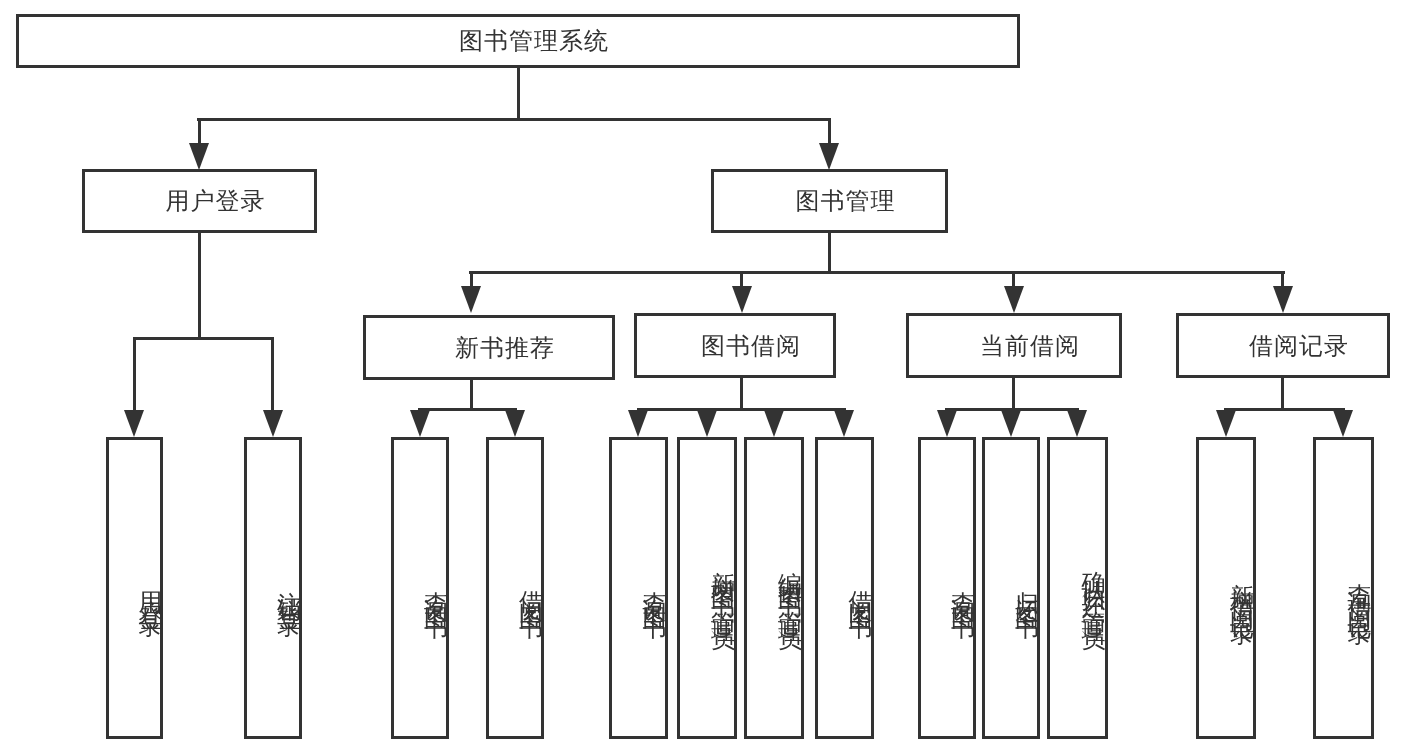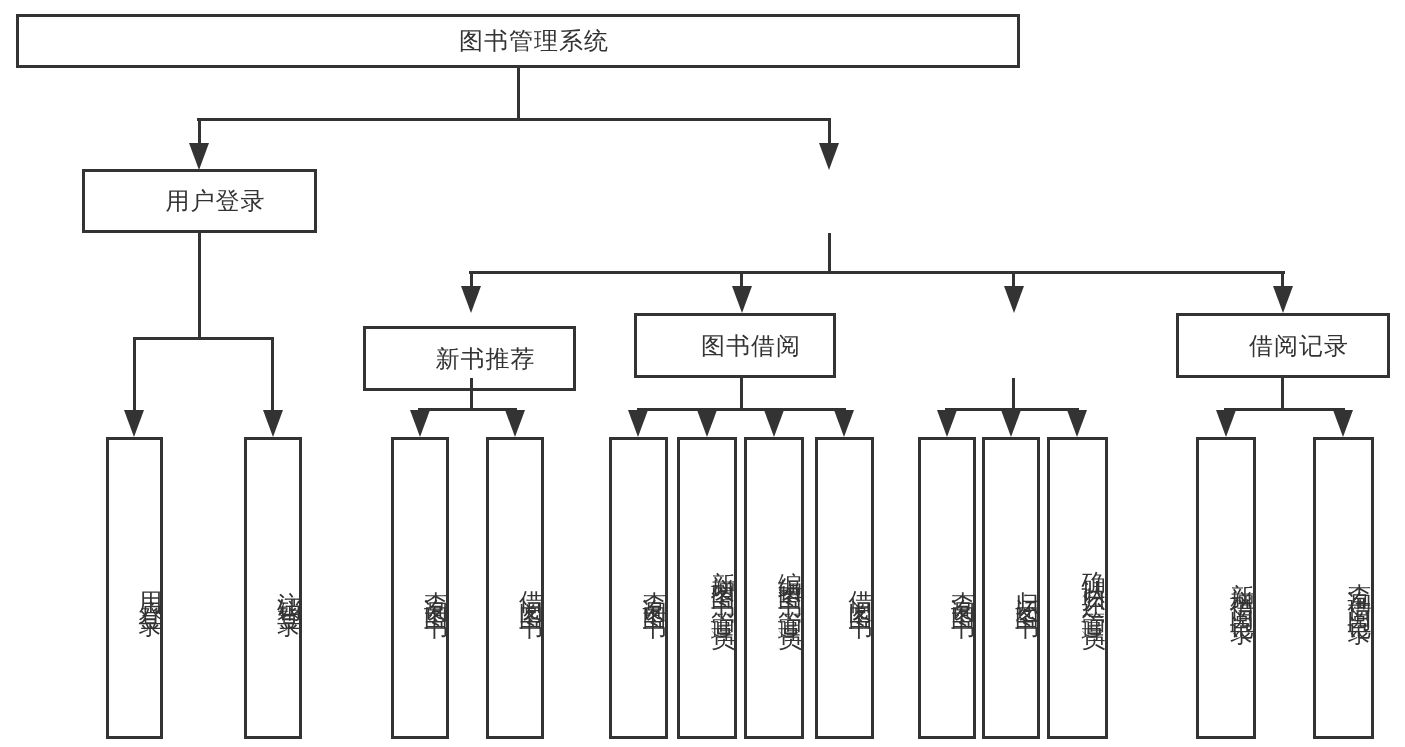--- a/index.html
+++ b/index.html
@@ -75,44 +75,50 @@
   <div class="line v" style="left:517px; top:68px; height:50px;"></div>
   <div class="line h" style="left:197px; top:118px; width:634px;"></div>
   <div class="line v" style="left:198px; top:118px; height:25px;"></div>
   <div class="arrow" style="left:189px; top:143px;"></div>
   <div class="line v" style="left:828px; top:118px; height:25px;"></div>
   <div class="arrow" style="left:819px; top:143px;"></div>
 
   <div class="box" style="left:82px; top:169px; width:235px; height:64px;">
     <span class="hlabel">用户登录</span>
   </div>
+  <div class="box" style="left:711px; top:169px; width:237px; height:64px;">
+    <span class="hlabel">图书管理</span>
+  </div>
 
   <div class="line v" style="left:198px; top:233px; height:107px;"></div>
   <div class="line h" style="left:133px; top:337px; width:141px;"></div>
   <div class="line v" style="left:133px; top:337px; height:73px;"></div>
   <div class="arrow" style="left:124px; top:410px;"></div>
   <div class="line v" style="left:271px; top:337px; height:73px;"></div>
   <div class="arrow" style="left:263px; top:410px;"></div>
 
   <div class="line v" style="left:828px; top:233px; height:41px;"></div>
   <div class="line h" style="left:469px; top:271px; width:816px;"></div>
   <div class="line v" style="left:470px; top:271px; height:15px;"></div>
   <div class="arrow" style="left:461px; top:286px;"></div>
   <div class="line v" style="left:740px; top:271px; height:15px;"></div>
   <div class="arrow" style="left:732px; top:286px;"></div>
   <div class="line v" style="left:1012px; top:271px; height:15px;"></div>
   <div class="arrow" style="left:1004px; top:286px;"></div>
   <div class="line v" style="left:1281px; top:271px; height:15px;"></div>
   <div class="arrow" style="left:1273px; top:286px;"></div>
 
-  <div class="box" style="left:363px; top:326px; width:213px; height:65px;">
+  <div class="box" style="left:363px; top:315px; width:252px; height:65px;">
     <span class="hlabel">新书推荐</span>
   </div>
   <div class="box" style="left:634px; top:313px; width:202px; height:65px;">
     <span class="hlabel">图书借阅</span>
+  </div>
+  <div class="box" style="left:906px; top:313px; width:216px; height:65px;">
+    <span class="hlabel">当前借阅</span>
   </div>
   <div class="box" style="left:1176px; top:313px; width:214px; height:65px;">
     <span class="hlabel">借阅记录</span>
   </div>
 
   <div class="line v" style="left:470px; top:378px; height:33px;"></div>
   <div class="line h" style="left:418px; top:408px; width:99px;"></div>
   <div class="arrow" style="left:410px; top:410px;"></div>
   <div class="arrow" style="left:505px; top:410px;"></div>
 

